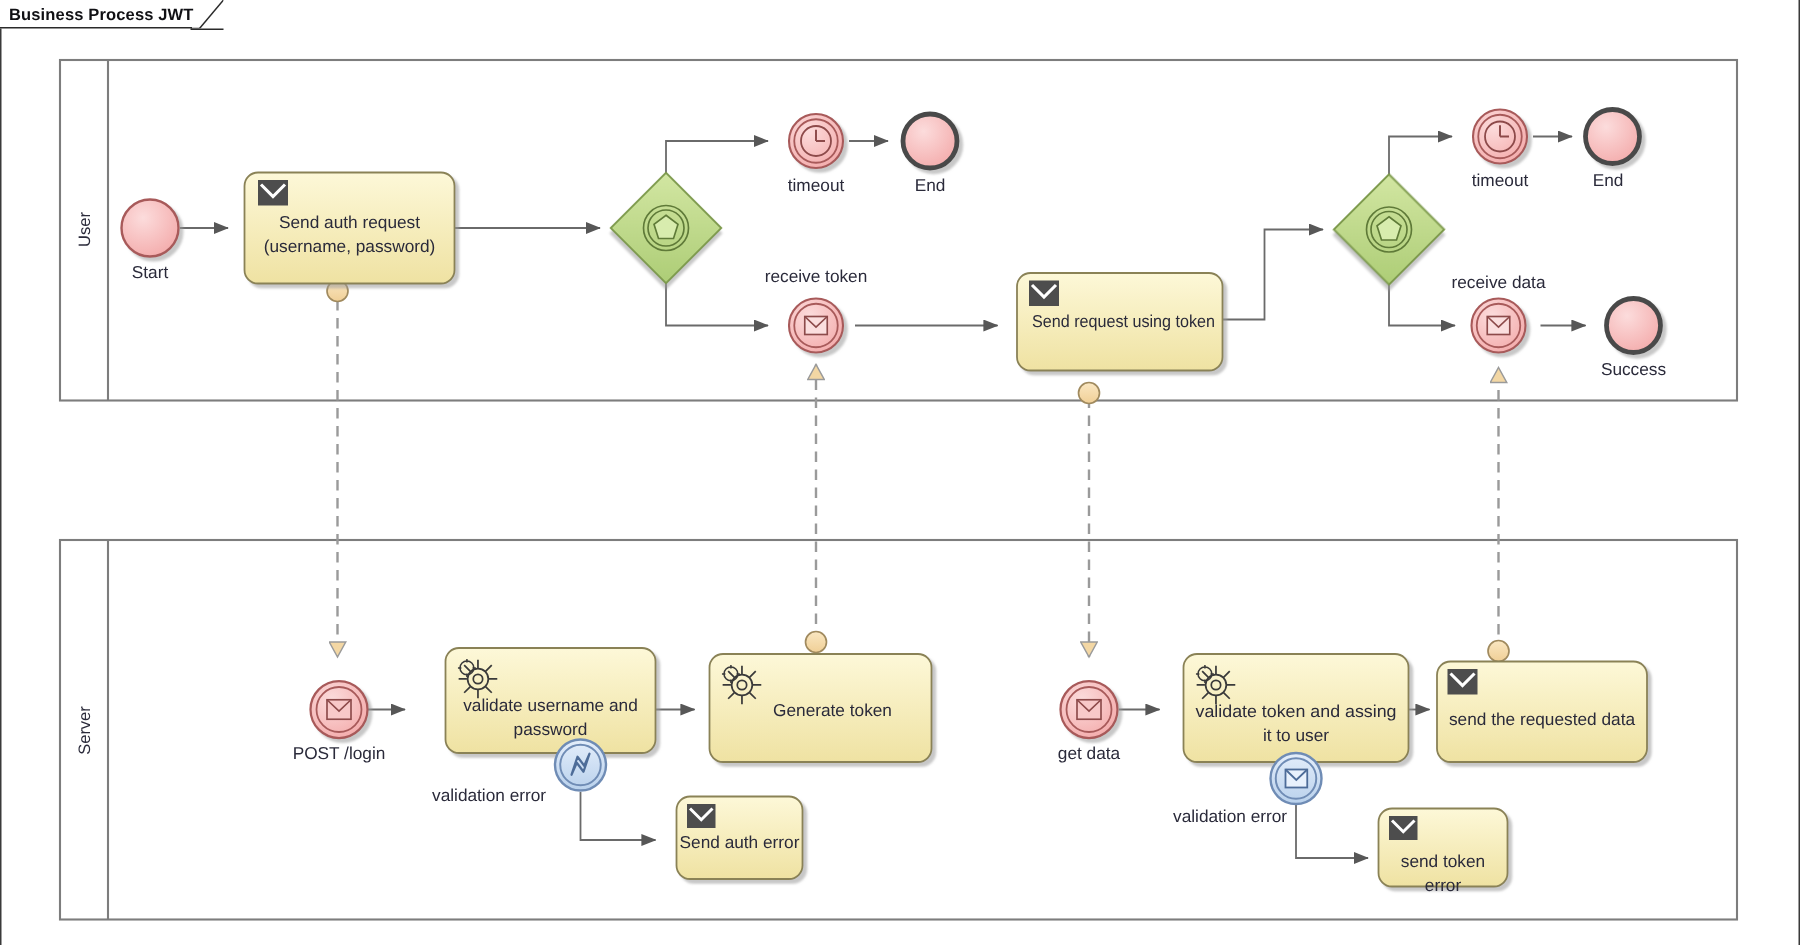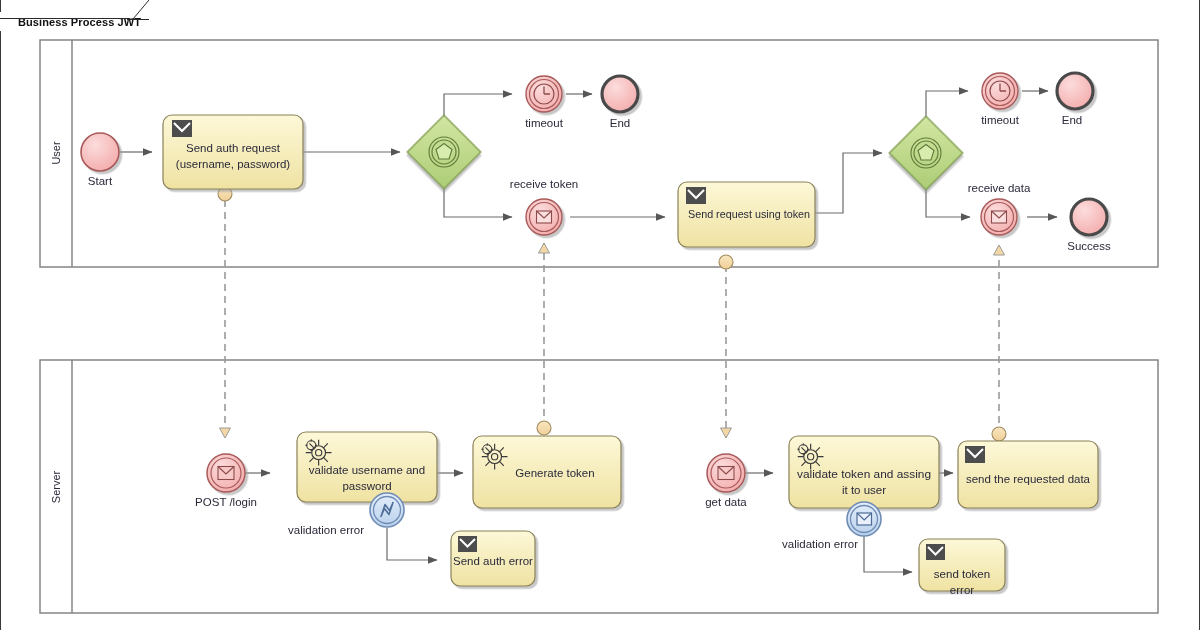--- a/index.html
+++ b/index.html
@@ -8,22 +8,22 @@
     width:1200px;height:630px;overflow:hidden;
     font-family:"Liberation Sans","DejaVu Sans",sans-serif;
     color:#1b1b2f;
     position:relative;
   }
   #canvas{position:absolute;inset:0;width:1200px;height:630px;}
   
   .frame-left{position:absolute;left:0;top:0;width:1px;height:630px;background:#3a3a3a;}
   .frame-right{position:absolute;left:1199px;top:0;width:1px;height:630px;background:#3a3a3a;}
   .title-tab{
-    position:absolute;left:0;top:12px;height:18px;
-    padding:1px 2px 0 18px;
+    position:absolute;left:0;top:0;height:18px;
+    padding:1px 2px 0 6px;
     font-size:11px;font-weight:bold;letter-spacing:.1px;
     color:#101014;
     display:flex;align-items:center;
     background:#ffffff;
   }
   .title-tab-edge{
     position:absolute;top:0;left:128px;width:22px;height:19px;
     border-bottom:1px solid #2a2a2a;
   }
   .title-underline{position:absolute;left:0;top:18px;width:128px;height:1px;background:#2a2a2a;}

